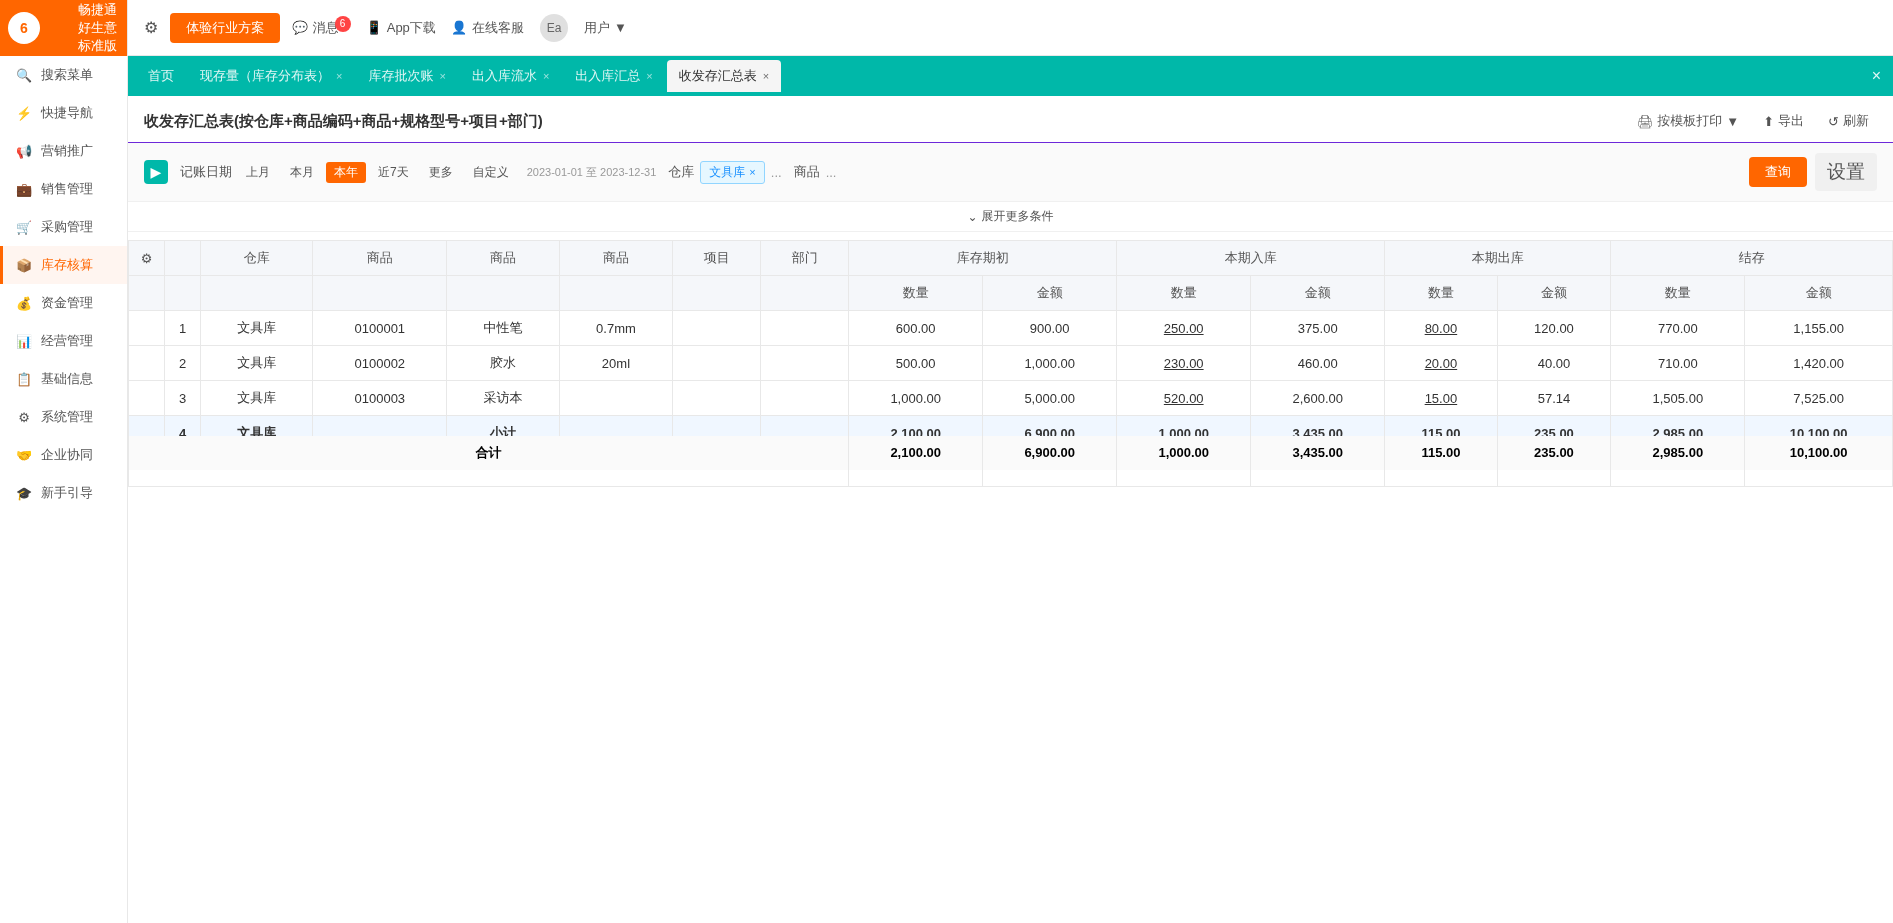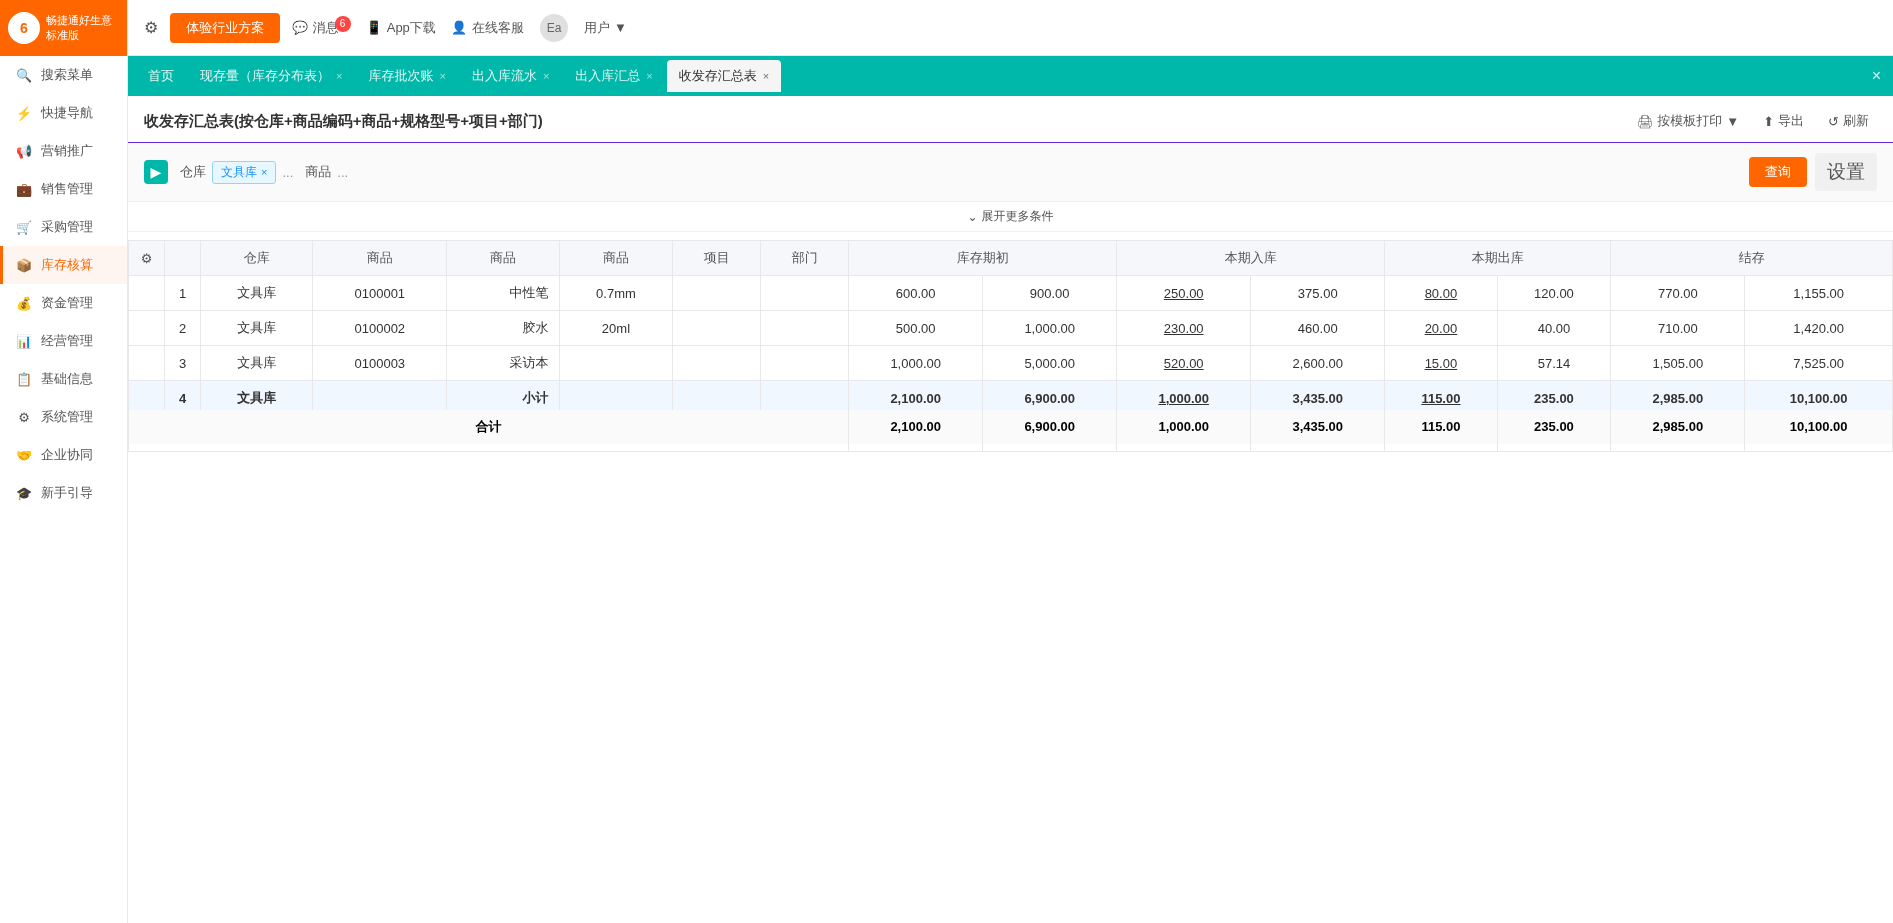--- a/index.html
+++ b/index.html
@@ -30,22 +30,23 @@
       display: flex;
       align-items: center;
       justify-content: center;
       color: #ff6600;
       font-weight: bold;
       font-size: 14px;
       flex-shrink: 0;
     }
     .logo-text {
       color: #fff;
-      font-size: 11px;
+      font-size: 13px;
       line-height: 1.4;
+      margin-left: 32px;
     }
     .sidebar-nav {
       flex: 1;
       overflow-y: auto;
     }
     .nav-item {
       padding: 10px 12px;
       display: flex;
       align-items: center;
       gap: 8px;
@@ -360,29 +361,29 @@
       background: #f0f7ff;
       font-weight: bold;
     }
     tbody td {
       padding: 8px 10px;
       border: 1px solid #e8e8e8;
       text-align: center;
       color: #333;
       white-space: nowrap;
     }
-    tbody td.text-left { text-align: right; font-family: Liberation Mono, monospace; }
+    tbody td.text-left { text-align: center; font-family: Liberation Mono, monospace; }
     .underline { text-decoration: underline; cursor: pointer; color: #333; }
     .settings-col { width: 36px; }
     .seq-col { width: 36px; }
 
     
     .table-footer {
       position: sticky;
-      bottom: 8px;
+      bottom: 17px;
       background: #fafafa;
       border-top: 2px solid #e8e8e8;
     }
     .table-footer td {
       padding: 8px 10px;
       font-weight: bold;
       border: 1px solid #e8e8e8;
       text-align: center;
     }
 
@@ -532,20 +533,32 @@
           <button class="page-action-btn">
             <span>↺</span>
             <span>刷新</span>
           </button>
         </div>
       </div>
 
       <div class="filter-area">
         <div class="filter-toggle">▶</div>
 
+        <div class="filter-group">
+          <span class="filter-label">记账日期</span>
+          <div class="date-tabs" id="date-tabs">
+              <button class="date-tab">上月</button>
+              <button class="date-tab">本月</button>
+              <button class="date-tab active">本年</button>
+              <button class="date-tab">近7天</button>
+              <button class="date-tab">更多</button>
+              <button class="date-tab">自定义</button>
+            </div>
+          <span class="date-range">2023-01-01 至 2023-12-31</span>
+        </div>
 
         <div class="filter-group">
           <span class="filter-label">仓库</span>
           <div class="filter-tag">
             <span>文具库</span>
             <span class="filter-tag-close">×</span>
           </div>
           <span class="filter-more">...</span>
         </div>
 
@@ -576,20 +589,38 @@
               <th>仓库</th>
               <th>商品</th>
               <th>商品</th>
               <th>商品</th>
               <th>项目</th>
               <th>部门</th>
               <th colspan="2">库存期初</th>
               <th colspan="2">本期入库</th>
               <th colspan="2">本期出库</th>
               <th colspan="2">结存</th>
+            </tr>
+            <tr>
+              <th></th>
+              <th></th>
+              <th></th>
+              <th></th>
+              <th></th>
+              <th></th>
+              <th></th>
+              <th></th>
+              <th>数量</th>
+              <th>金额</th>
+              <th>数量</th>
+              <th>金额</th>
+              <th>数量</th>
+              <th>金额</th>
+              <th>数量</th>
+              <th>金额</th>
             </tr>
           </thead>
           <tbody id="table-body">
           <tr>
     <td></td>
     <td style="">1</td>
     <td style="">文具库</td>
     <td>0100001</td>
     <td class="text-left" style="">中性笔</td>
     <td>0.7mm</td>

